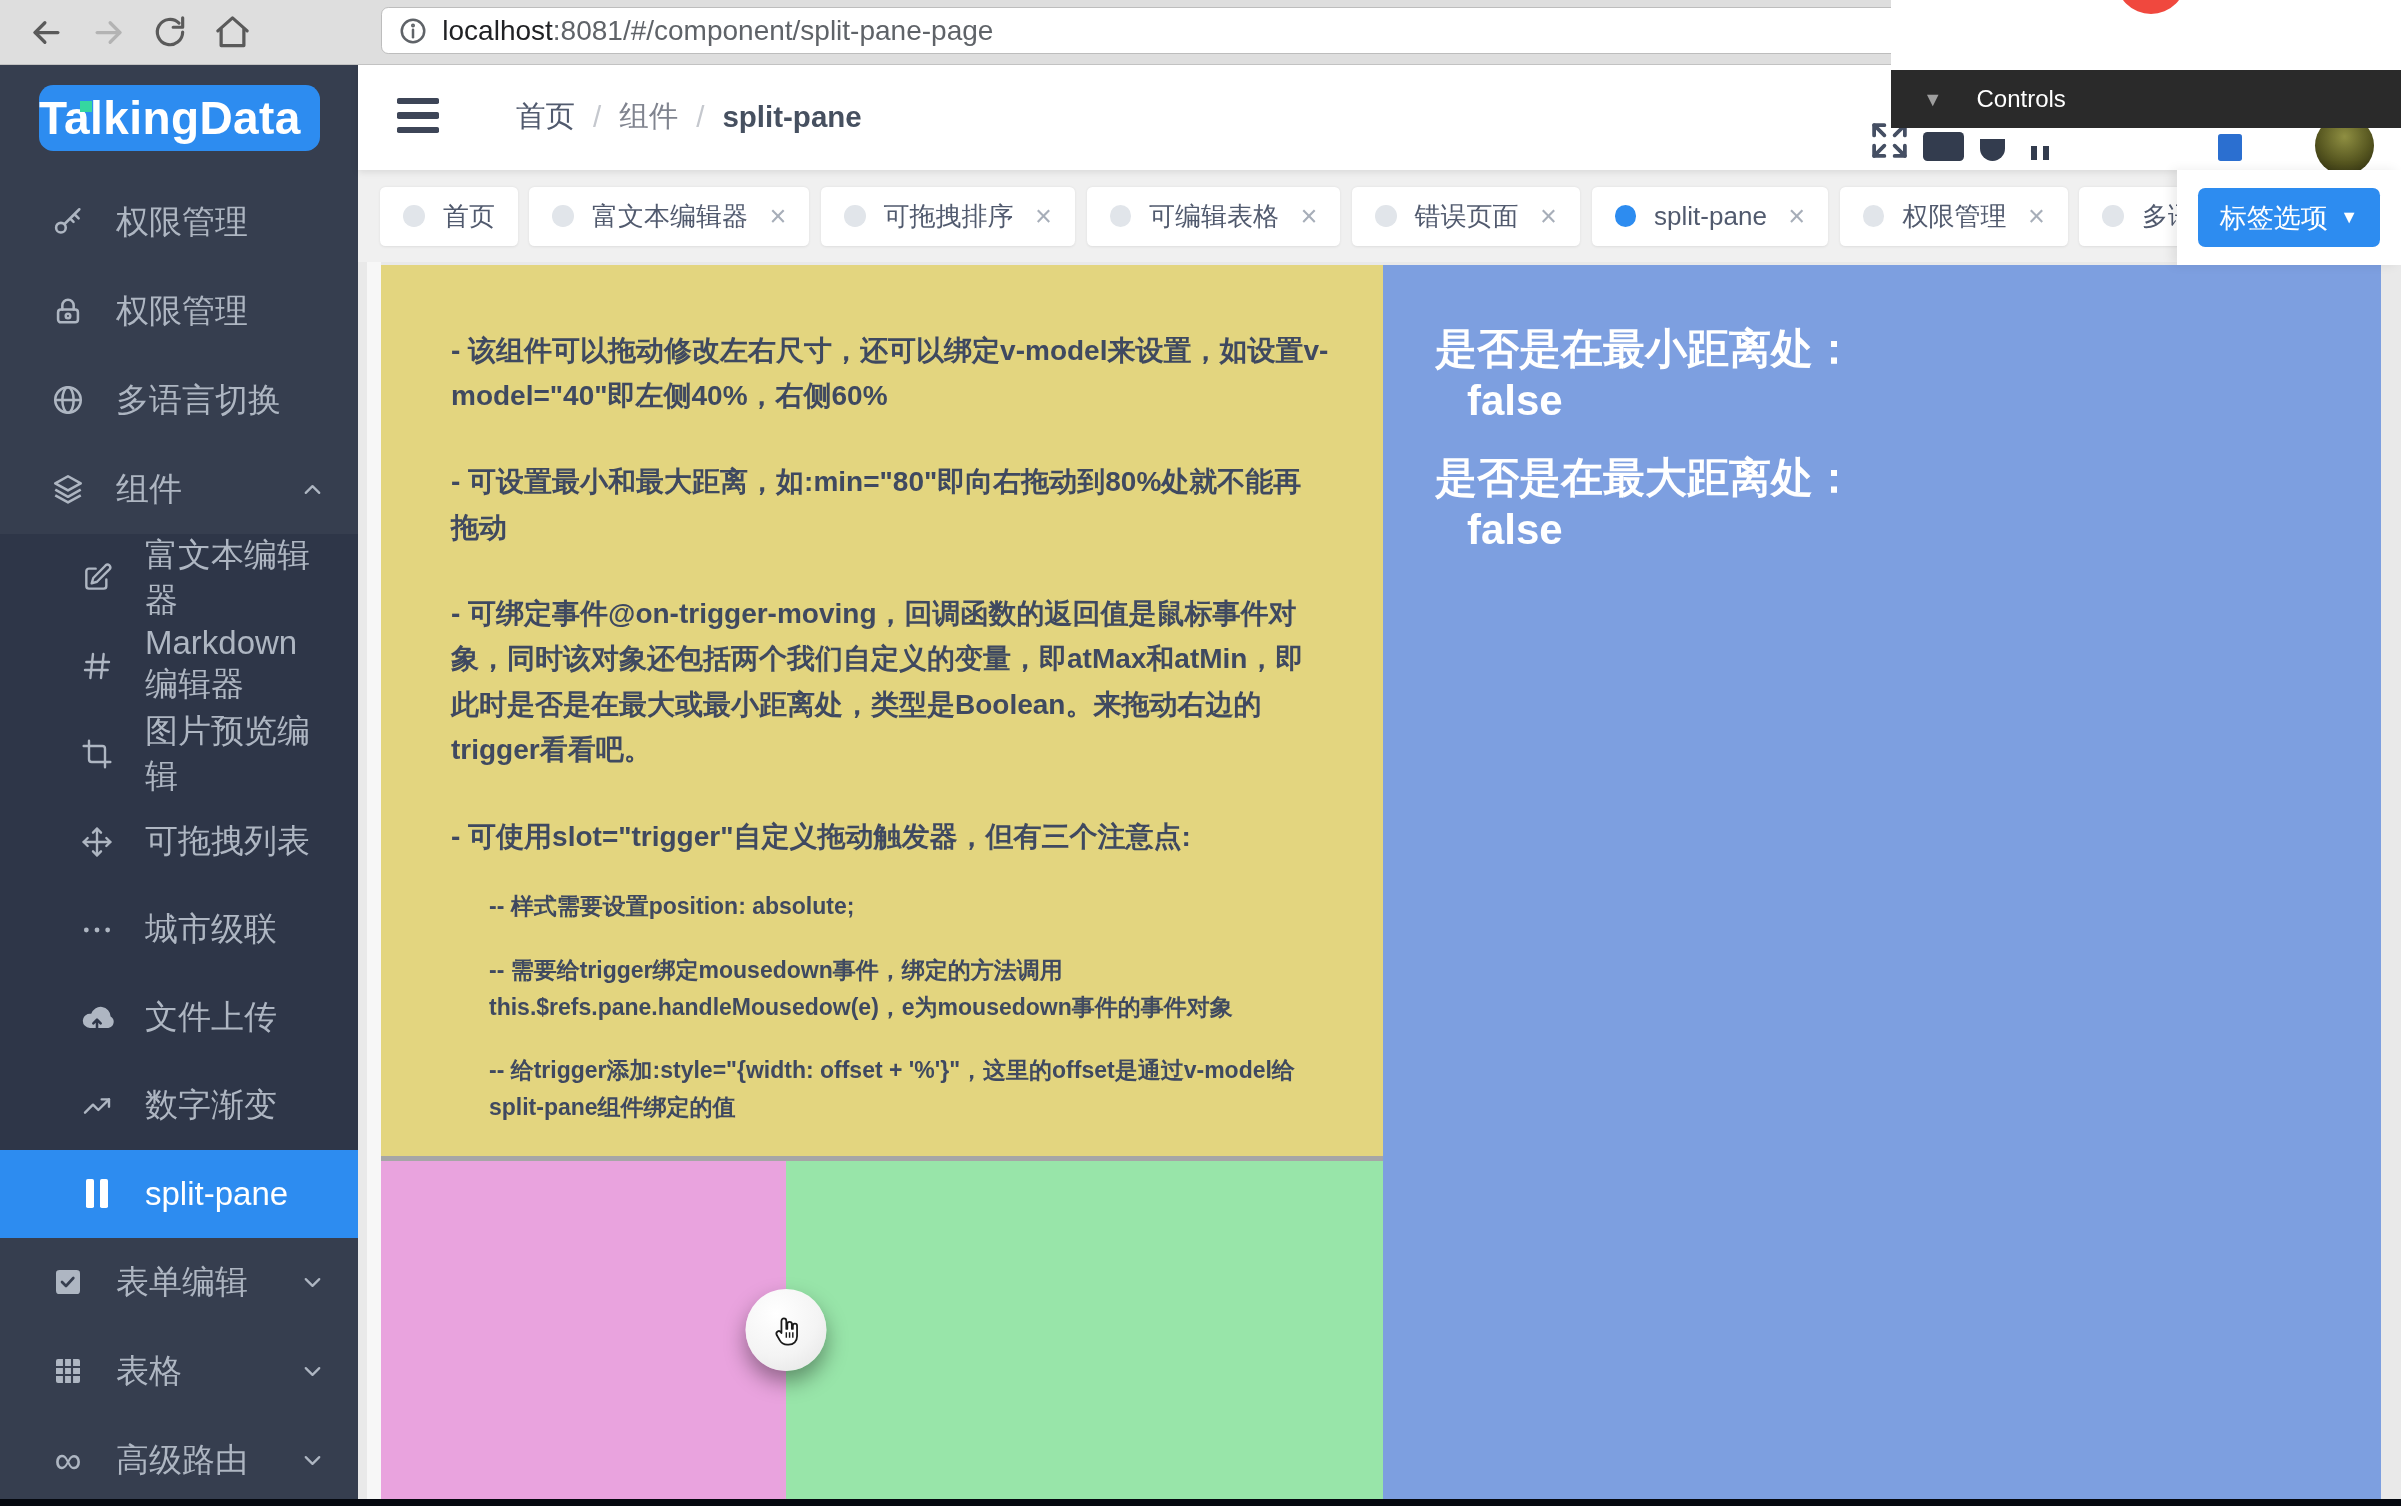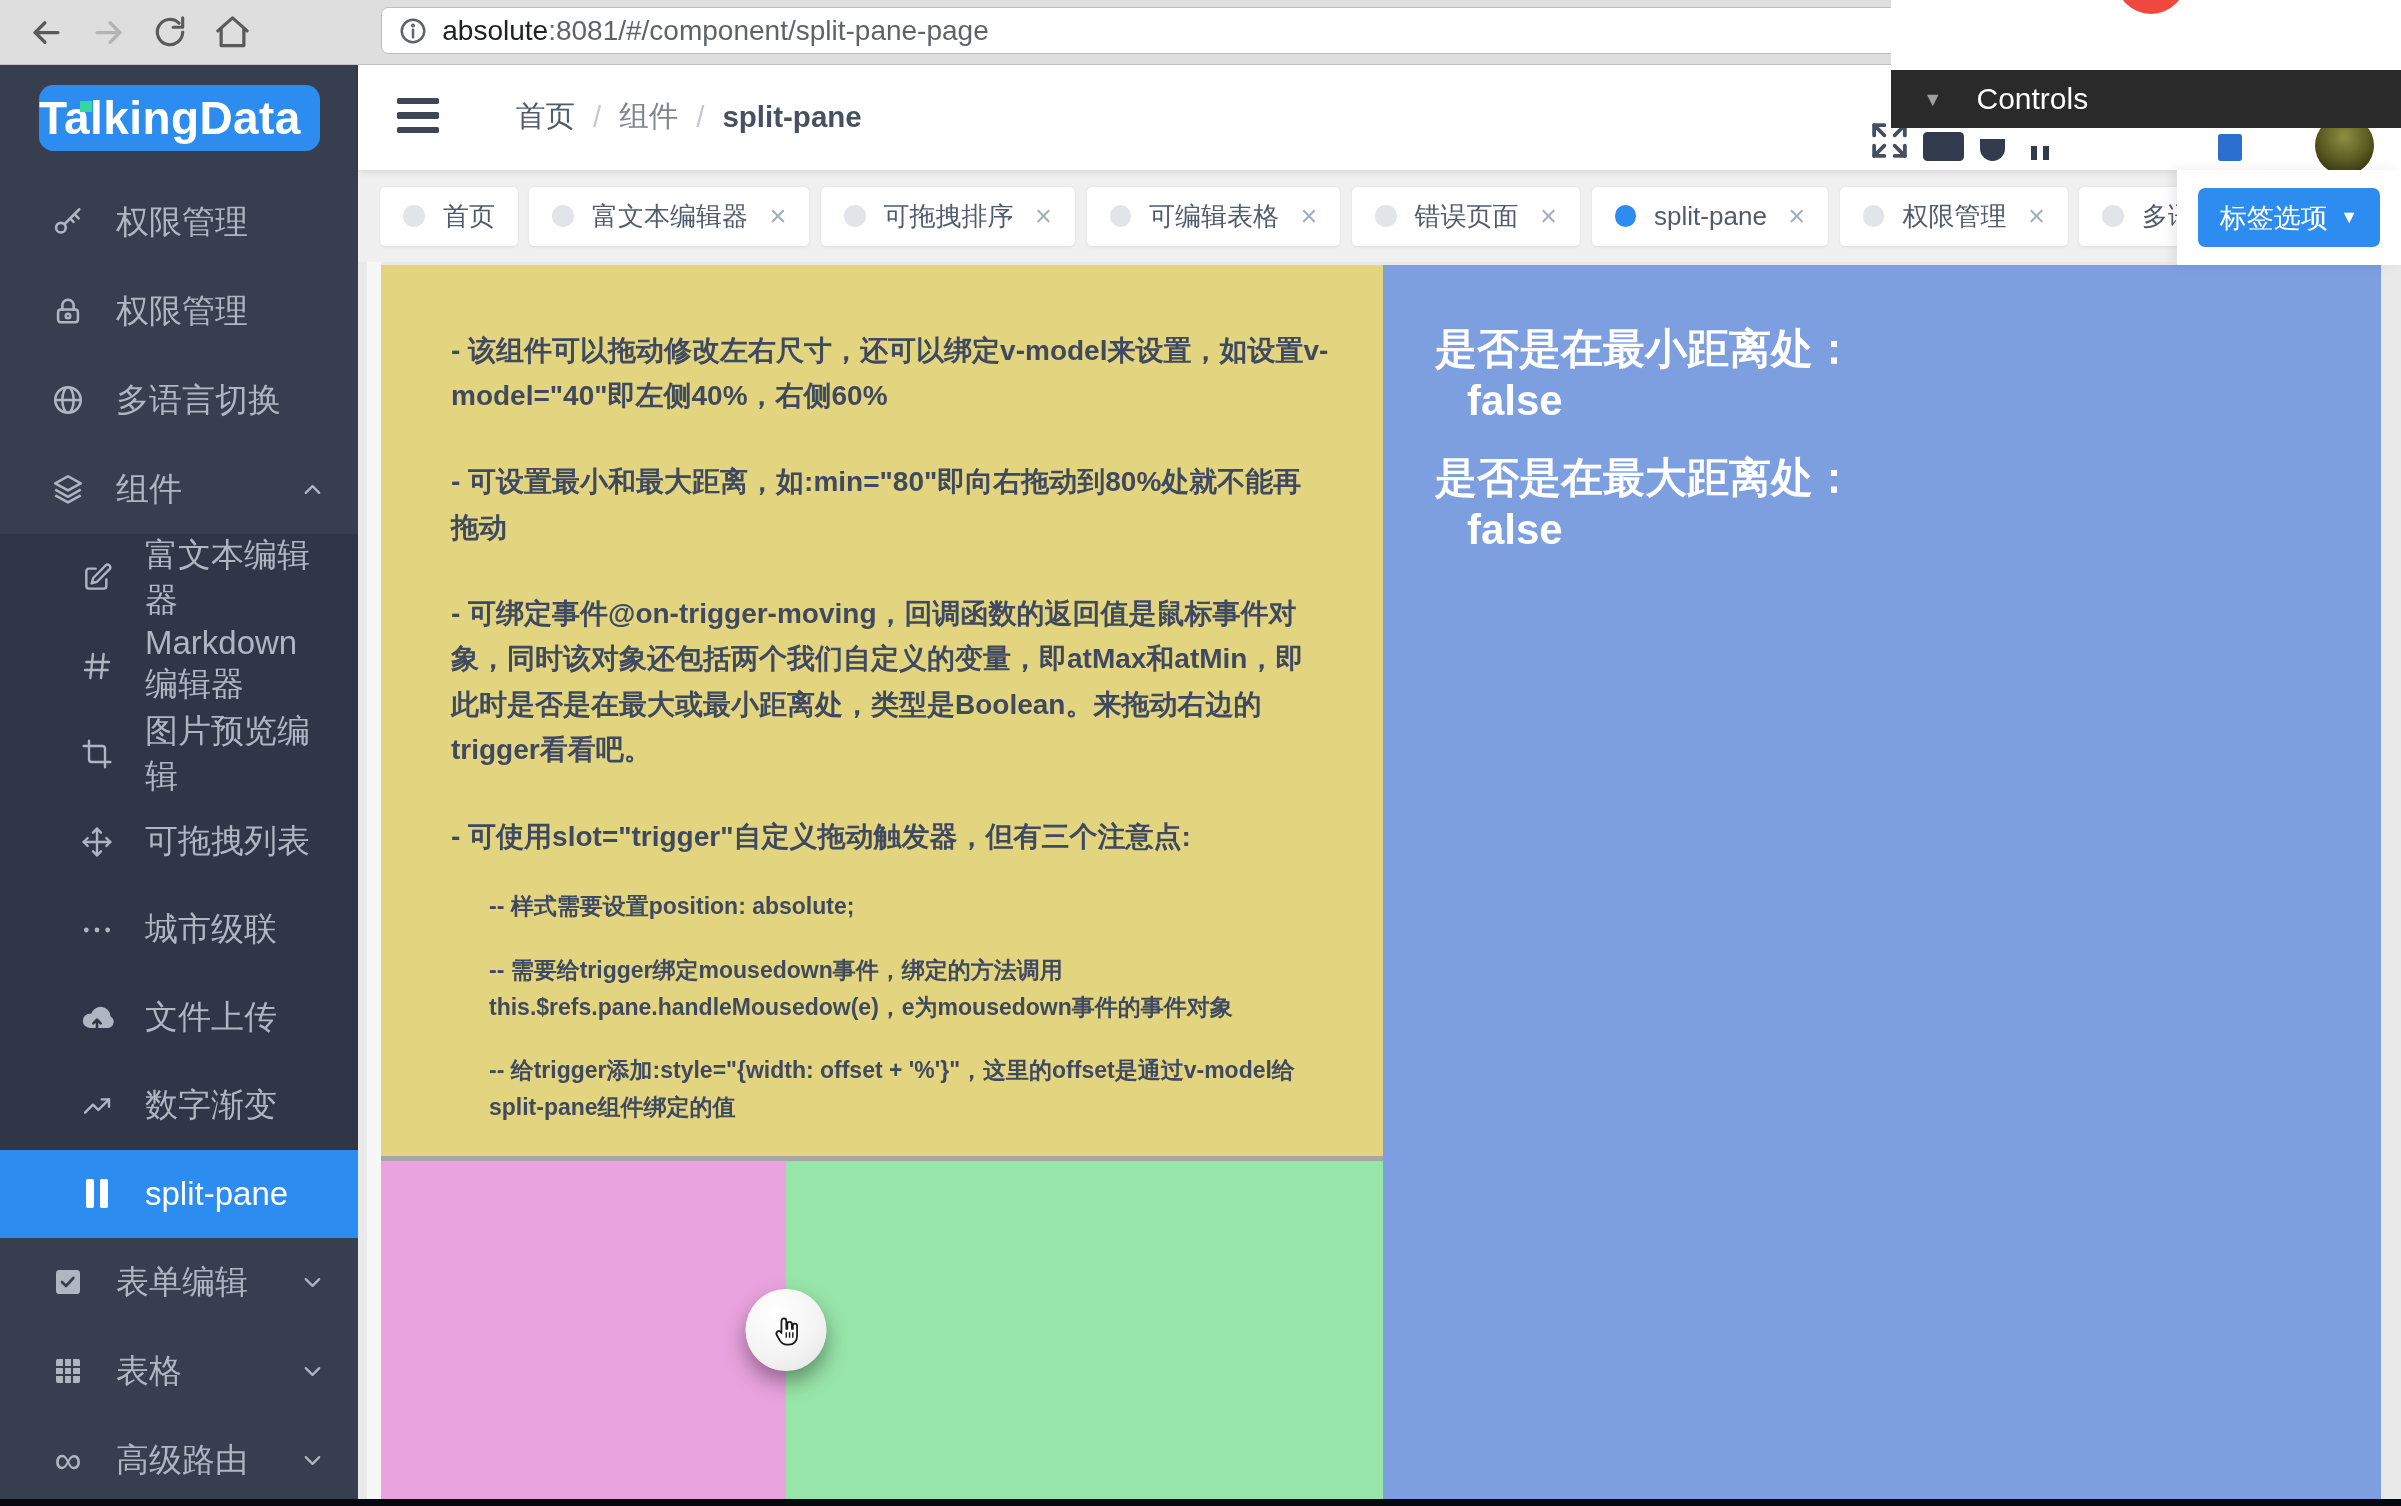--- a/index.html
+++ b/index.html
@@ -90,21 +90,21 @@
   .status{padding:56px 0 0 52px;}
   .srow{display:flex;color:#fff;font-weight:bold;font-size:42px;margin-bottom:25px;flex-direction:column;}
   .srow .sval{margin-left:32px;}
 
   
   .ovl-white{position:absolute;left:1891px;top:0;width:510px;height:70px;background:#fff;overflow:hidden;z-index:40;}
   .red-dot{position:absolute;left:225px;top:-56px;width:70px;height:70px;border-radius:50%;background:#f0483e;}
   .ovl-bar{position:absolute;left:1891px;top:70px;width:510px;height:58px;background:#2a2a2a;z-index:40;
     display:flex;align-items:center;cursor:pointer;}
   .ovl-bar .caret{color:#9e9e9e;font-size:19.7px;margin-left:32px;}
-  .ovl-bar .ttl{color:#fff;font-size:30px;margin-left:34px;font-weight:400;}
+  .ovl-bar .ttl{color:#fff;font-size:24px;margin-left:34px;font-weight:400;}
 
   .bstrip{position:absolute;left:0;right:0;bottom:0;height:7.2px;background:#05080f;z-index:60;}
 
   svg{display:block;}
 </style>
 </head>
 <body>
 
 <div class="screen">
 
@@ -136,21 +136,21 @@
       </span>
     </div>
     <div class="addr-bar">
       <span class="info">
         <svg viewBox="0 0 24 24" width="30" height="30" fill="none" stroke="currentColor" stroke-width="2" stroke-linecap="round">
             <circle cx="12" cy="12" r="9"></circle>
             <path d="M12 11v6"></path>
             <circle cx="12" cy="7.6" r="0.6" fill="currentColor"></circle>
           </svg>
       </span>
-      <span class="url"><span>absolute</span><span class="rest">:8081/#/component/split-pane-page</span></span>
+      <span class="url"><span>localhost</span><span class="rest">:8081/#/component/split-pane-page</span></span>
     </div>
   </div>
 
   <aside class="sidebar">
     <div class="logo">
       <span class="logo-dot"></span>
       <span>TalkingData</span>
     </div>
     <nav class="menu">
 

